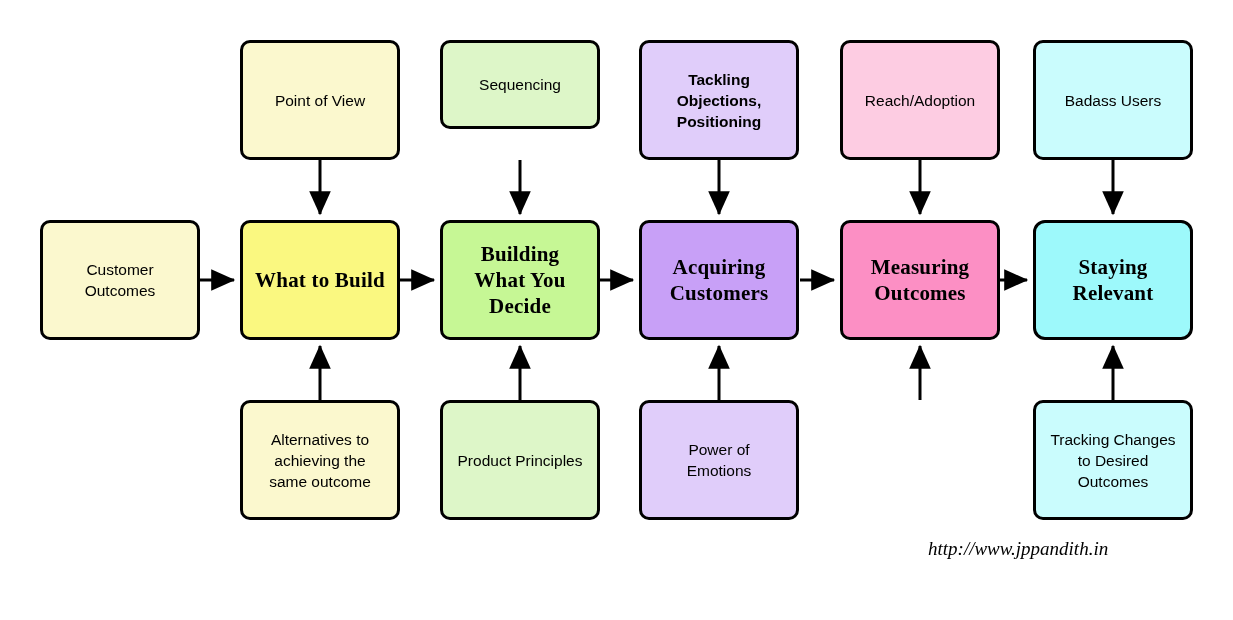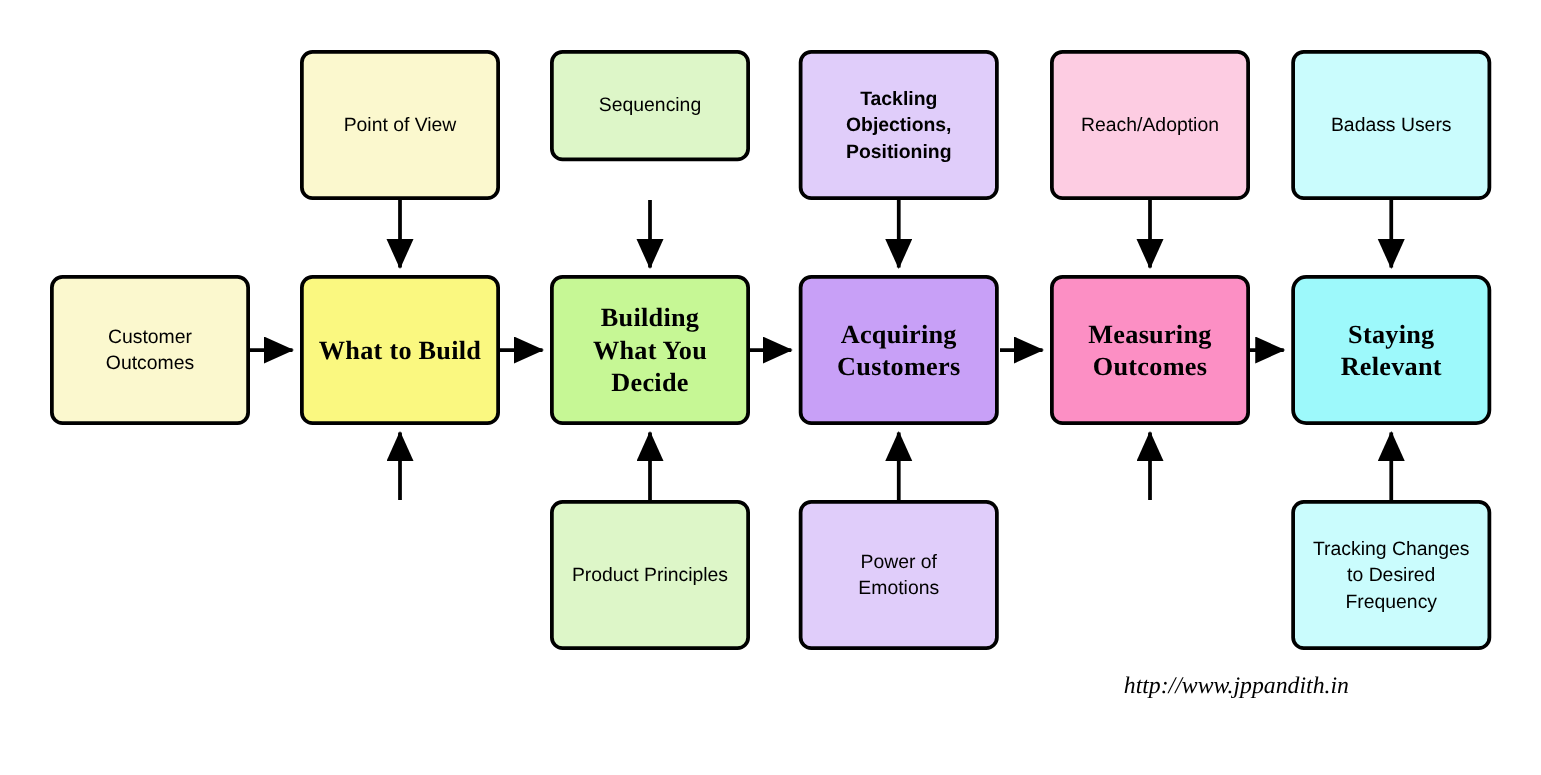--- a/index.html
+++ b/index.html
@@ -110,20 +110,25 @@
     <span class="label">Customer
 Outcomes</span>
   </div>
 
   <div class="node main" id="main-0" style="left: 240px; top: 220px; width: 160px; height: 120px; background: rgb(250, 248, 128);">
     <span class="label">What to Build</span>
   </div>
   <div class="node sat" id="top-0" style="left: 240px; top: 40px; width: 160px; height: 120px; background: rgb(251, 248, 206);">
     <span class="label">Point of View</span>
   </div>
+  <div class="node sat" id="bot-0" style="left: 240px; top: 400px; width: 160px; height: 120px; background: rgb(251, 248, 206);">
+    <span class="label">Alternatives to
+achieving the
+same outcome</span>
+  </div>
 
   <div class="node main" id="main-1" style="left: 440px; top: 220px; width: 160px; height: 120px; background: rgb(198, 247, 149);">
     <span class="label">Building
 What You
 Decide</span>
   </div>
   <div class="node sat" id="top-1" style="left: 440px; top: 40px; width: 160px; height: 89px; background: rgb(221, 246, 200);">
     <span class="label">Sequencing</span>
   </div>
   <div class="node sat" id="bot-1" style="left: 440px; top: 400px; width: 160px; height: 120px; background: rgb(221, 246, 200);">
@@ -155,18 +160,18 @@
   <div class="node main" id="main-4" style="left: 1033px; top: 220px; width: 160px; height: 120px; background: rgb(157, 249, 251); border-radius: 12px;">
     <span class="label">Staying
 Relevant</span>
   </div>
   <div class="node sat" id="top-4" style="left: 1033px; top: 40px; width: 160px; height: 120px; background: rgb(202, 252, 253);">
     <span class="label">Badass Users</span>
   </div>
   <div class="node sat" id="bot-4" style="left: 1033px; top: 400px; width: 160px; height: 120px; background: rgb(202, 252, 253);">
     <span class="label">Tracking Changes
 to Desired
-Frequency</span>
+Outcomes</span>
   </div>
 
-  <div class="watermark" style="left: 899px; top: 538px;">http://www.jppandith.in</div>
+  <div class="watermark" style="left: 928px; top: 538px;">http://www.jppandith.in</div>
 
 </div>
 
 </body></html>

